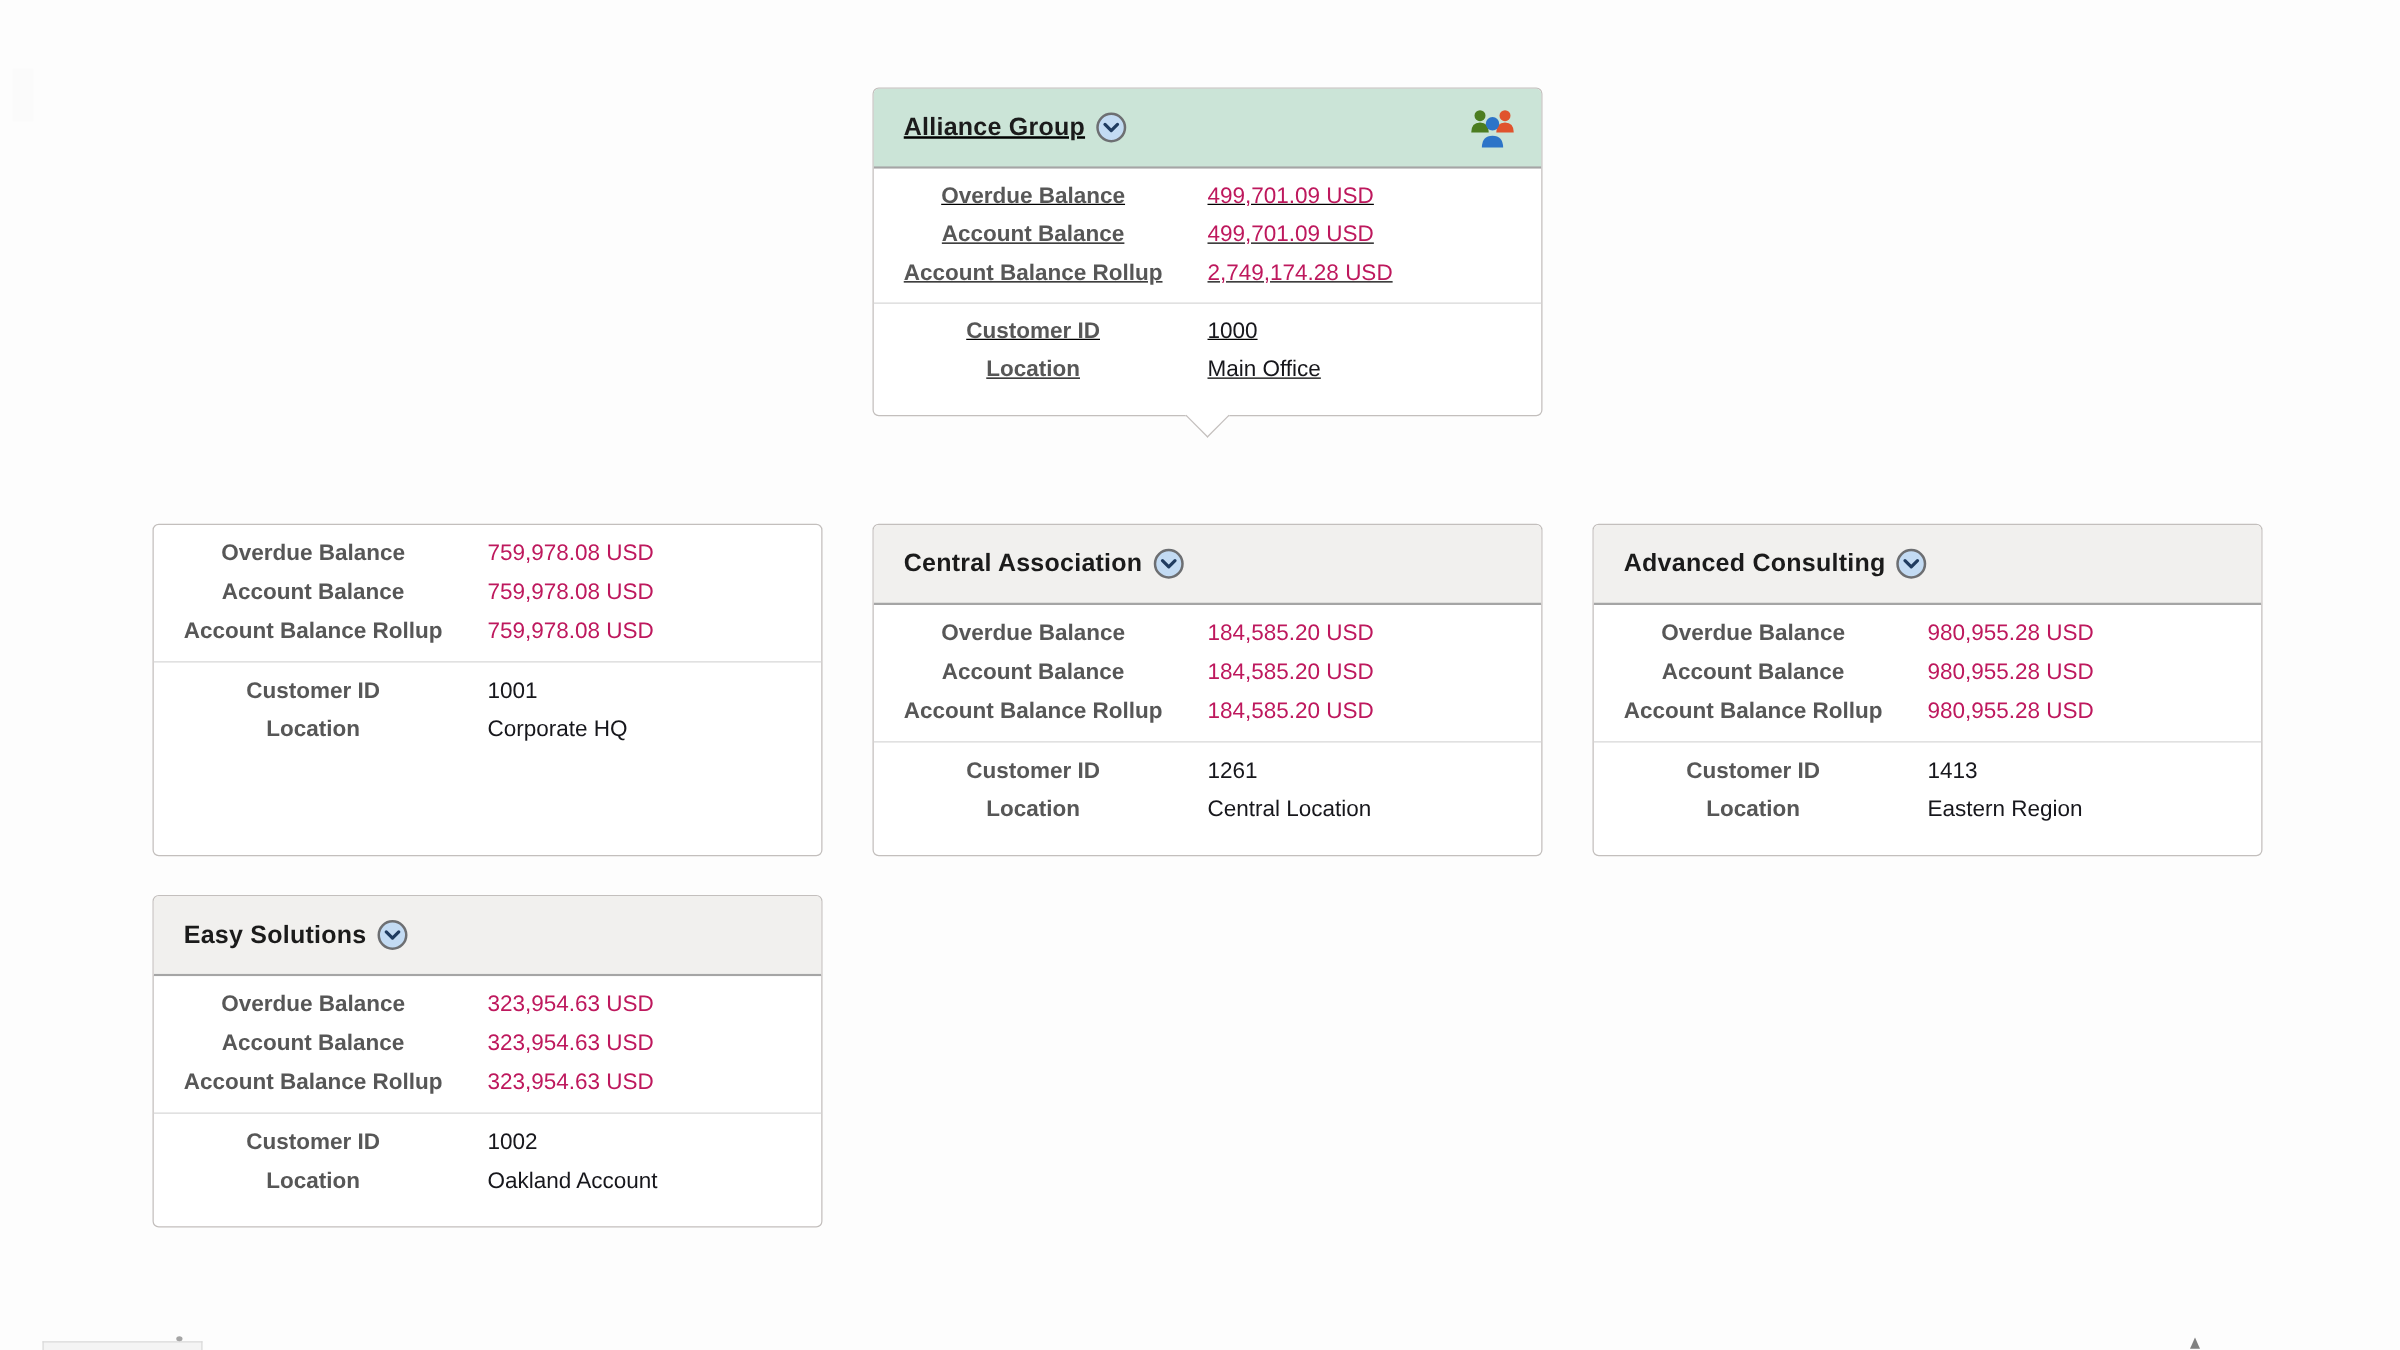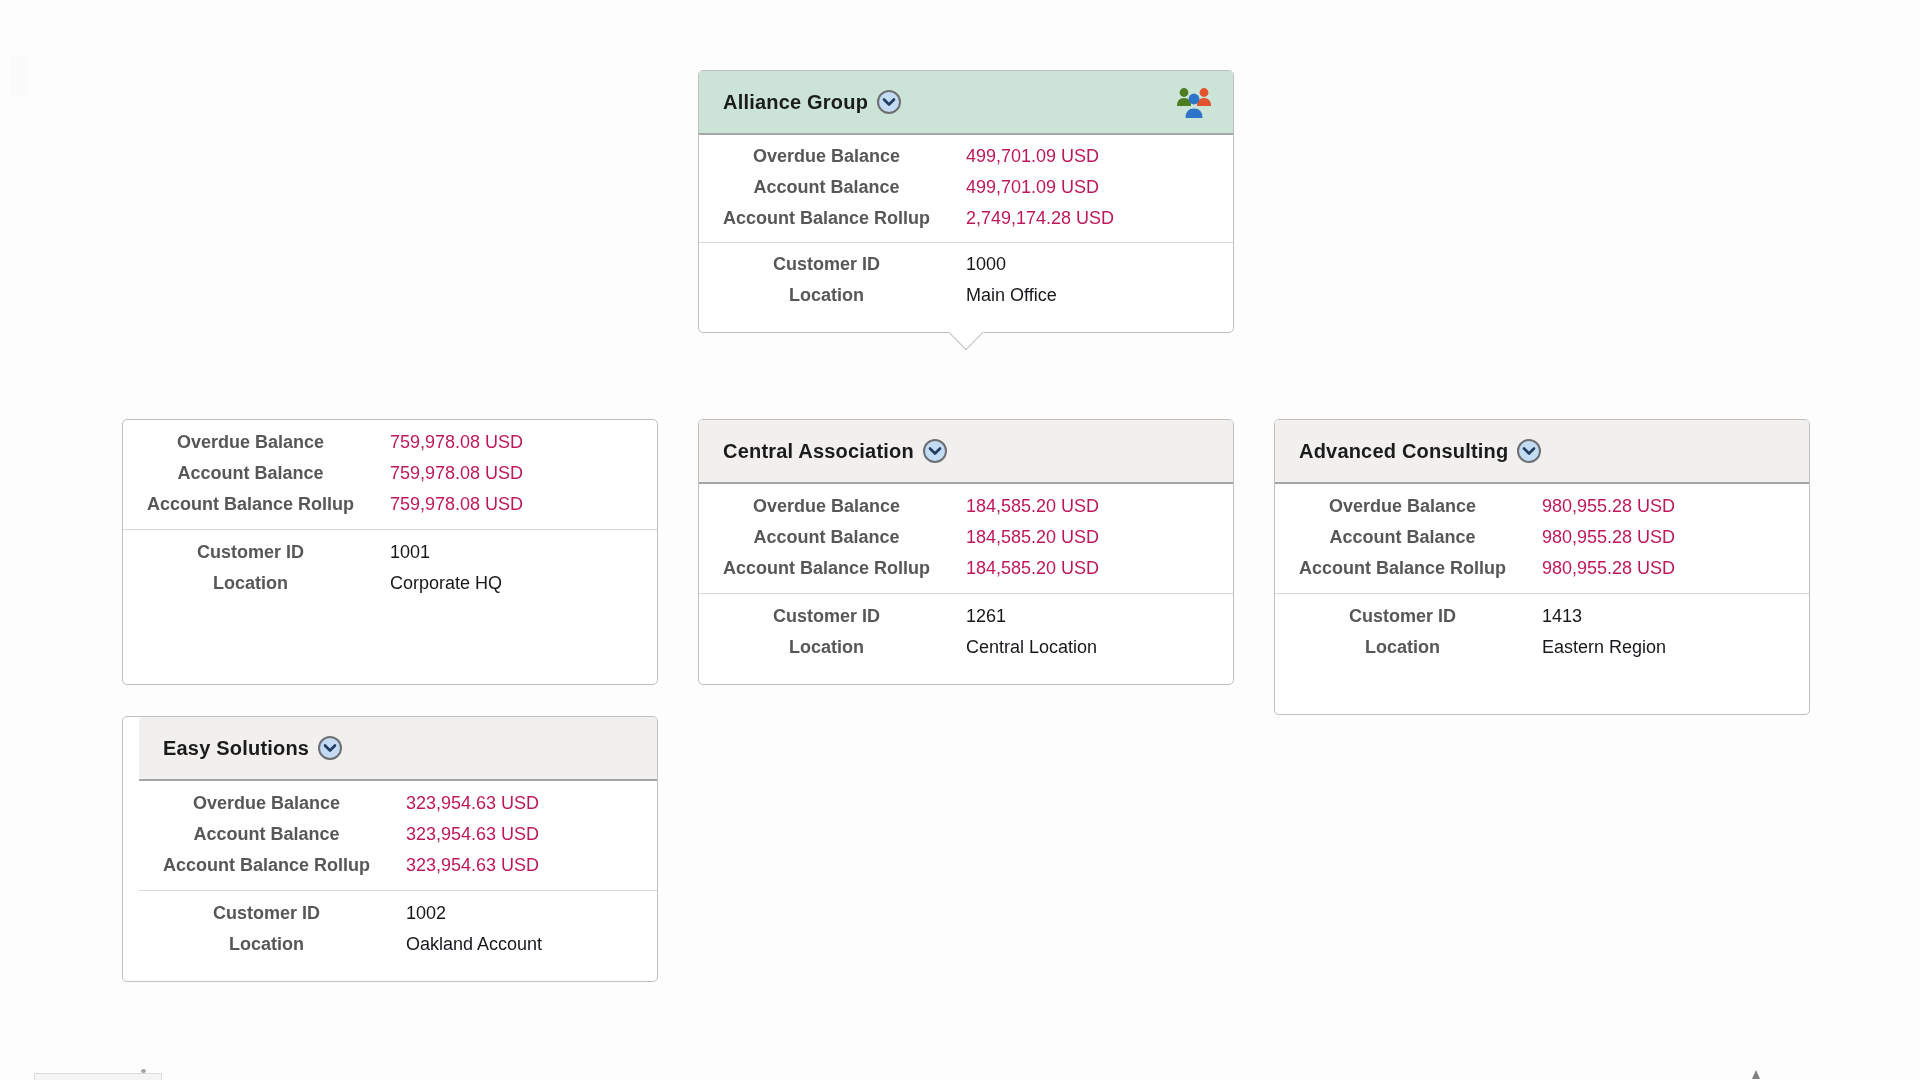--- a/index.html
+++ b/index.html
@@ -93,21 +93,21 @@
   }
   .stray-mark {
     position: absolute; left: 1752px; top: 1070px; width: 0; height: 0;
     border-left: 4px solid transparent; border-right: 4px solid transparent;
     border-bottom: 9px solid #4a4a4a; opacity: 0.7;
   }
 </style>
 </head>
 <body>
 
-<div class="card" style="left:698px; top:70px; height:263px;">
+<div class="card" style="left:698px; top:70px; height:263px;text-decoration:underline;">
   <div class="card-header header-green">
     <span class="card-title">Alliance Group</span>
     <span class="disclosure">
       <svg viewBox="0 0 26 26" width="26" height="26">
         <circle cx="13" cy="13" r="11" fill="#c3dbf3" stroke="#6d6f72" stroke-width="2"></circle>
         <path d="M8 10.5 L13 15.5 L18 10.5" fill="none" stroke="#203c60" stroke-width="2.6" stroke-linecap="round" stroke-linejoin="round"></path>
       </svg>
     </span>
     <span class="flex-spacer"></span>
     <span class="people">
@@ -213,21 +213,21 @@
       <span class="lbl">Customer ID</span>
       <span class="val">1261</span>
     </div>
     <div class="row">
       <span class="lbl">Location</span>
       <span class="val">Central Location</span>
     </div>
   </div>
 </div>
 
-<div class="card" style="left:1274px; top:419px; height:296px;">
+<div class="card" style="left:1274px; top:419px; height:266px;">
   <div class="card-header">
     <span class="card-title">Advanced Consulting</span>
     <span class="disclosure">
       <svg viewBox="0 0 26 26" width="26" height="26">
         <circle cx="13" cy="13" r="11" fill="#c3dbf3" stroke="#6d6f72" stroke-width="2"></circle>
         <path d="M8 10.5 L13 15.5 L18 10.5" fill="none" stroke="#203c60" stroke-width="2.6" stroke-linecap="round" stroke-linejoin="round"></path>
       </svg>
     </span>
   </div>
   <div class="rows balances">
@@ -250,21 +250,21 @@
       <span class="lbl">Customer ID</span>
       <span class="val">1413</span>
     </div>
     <div class="row">
       <span class="lbl">Location</span>
       <span class="val">Eastern Region</span>
     </div>
   </div>
 </div>
 
-<div class="card" style="left:122px; top:716px; height:266px;padding-left:16px;">
+<div class="card" style="left:122px; top:716px; height:266px;">
   <div class="card-header">
     <span class="card-title">Easy Solutions</span>
     <span class="disclosure">
       <svg viewBox="0 0 26 26" width="26" height="26">
         <circle cx="13" cy="13" r="11" fill="#c3dbf3" stroke="#6d6f72" stroke-width="2"></circle>
         <path d="M8 10.5 L13 15.5 L18 10.5" fill="none" stroke="#203c60" stroke-width="2.6" stroke-linecap="round" stroke-linejoin="round"></path>
       </svg>
     </span>
   </div>
   <div class="rows balances">

